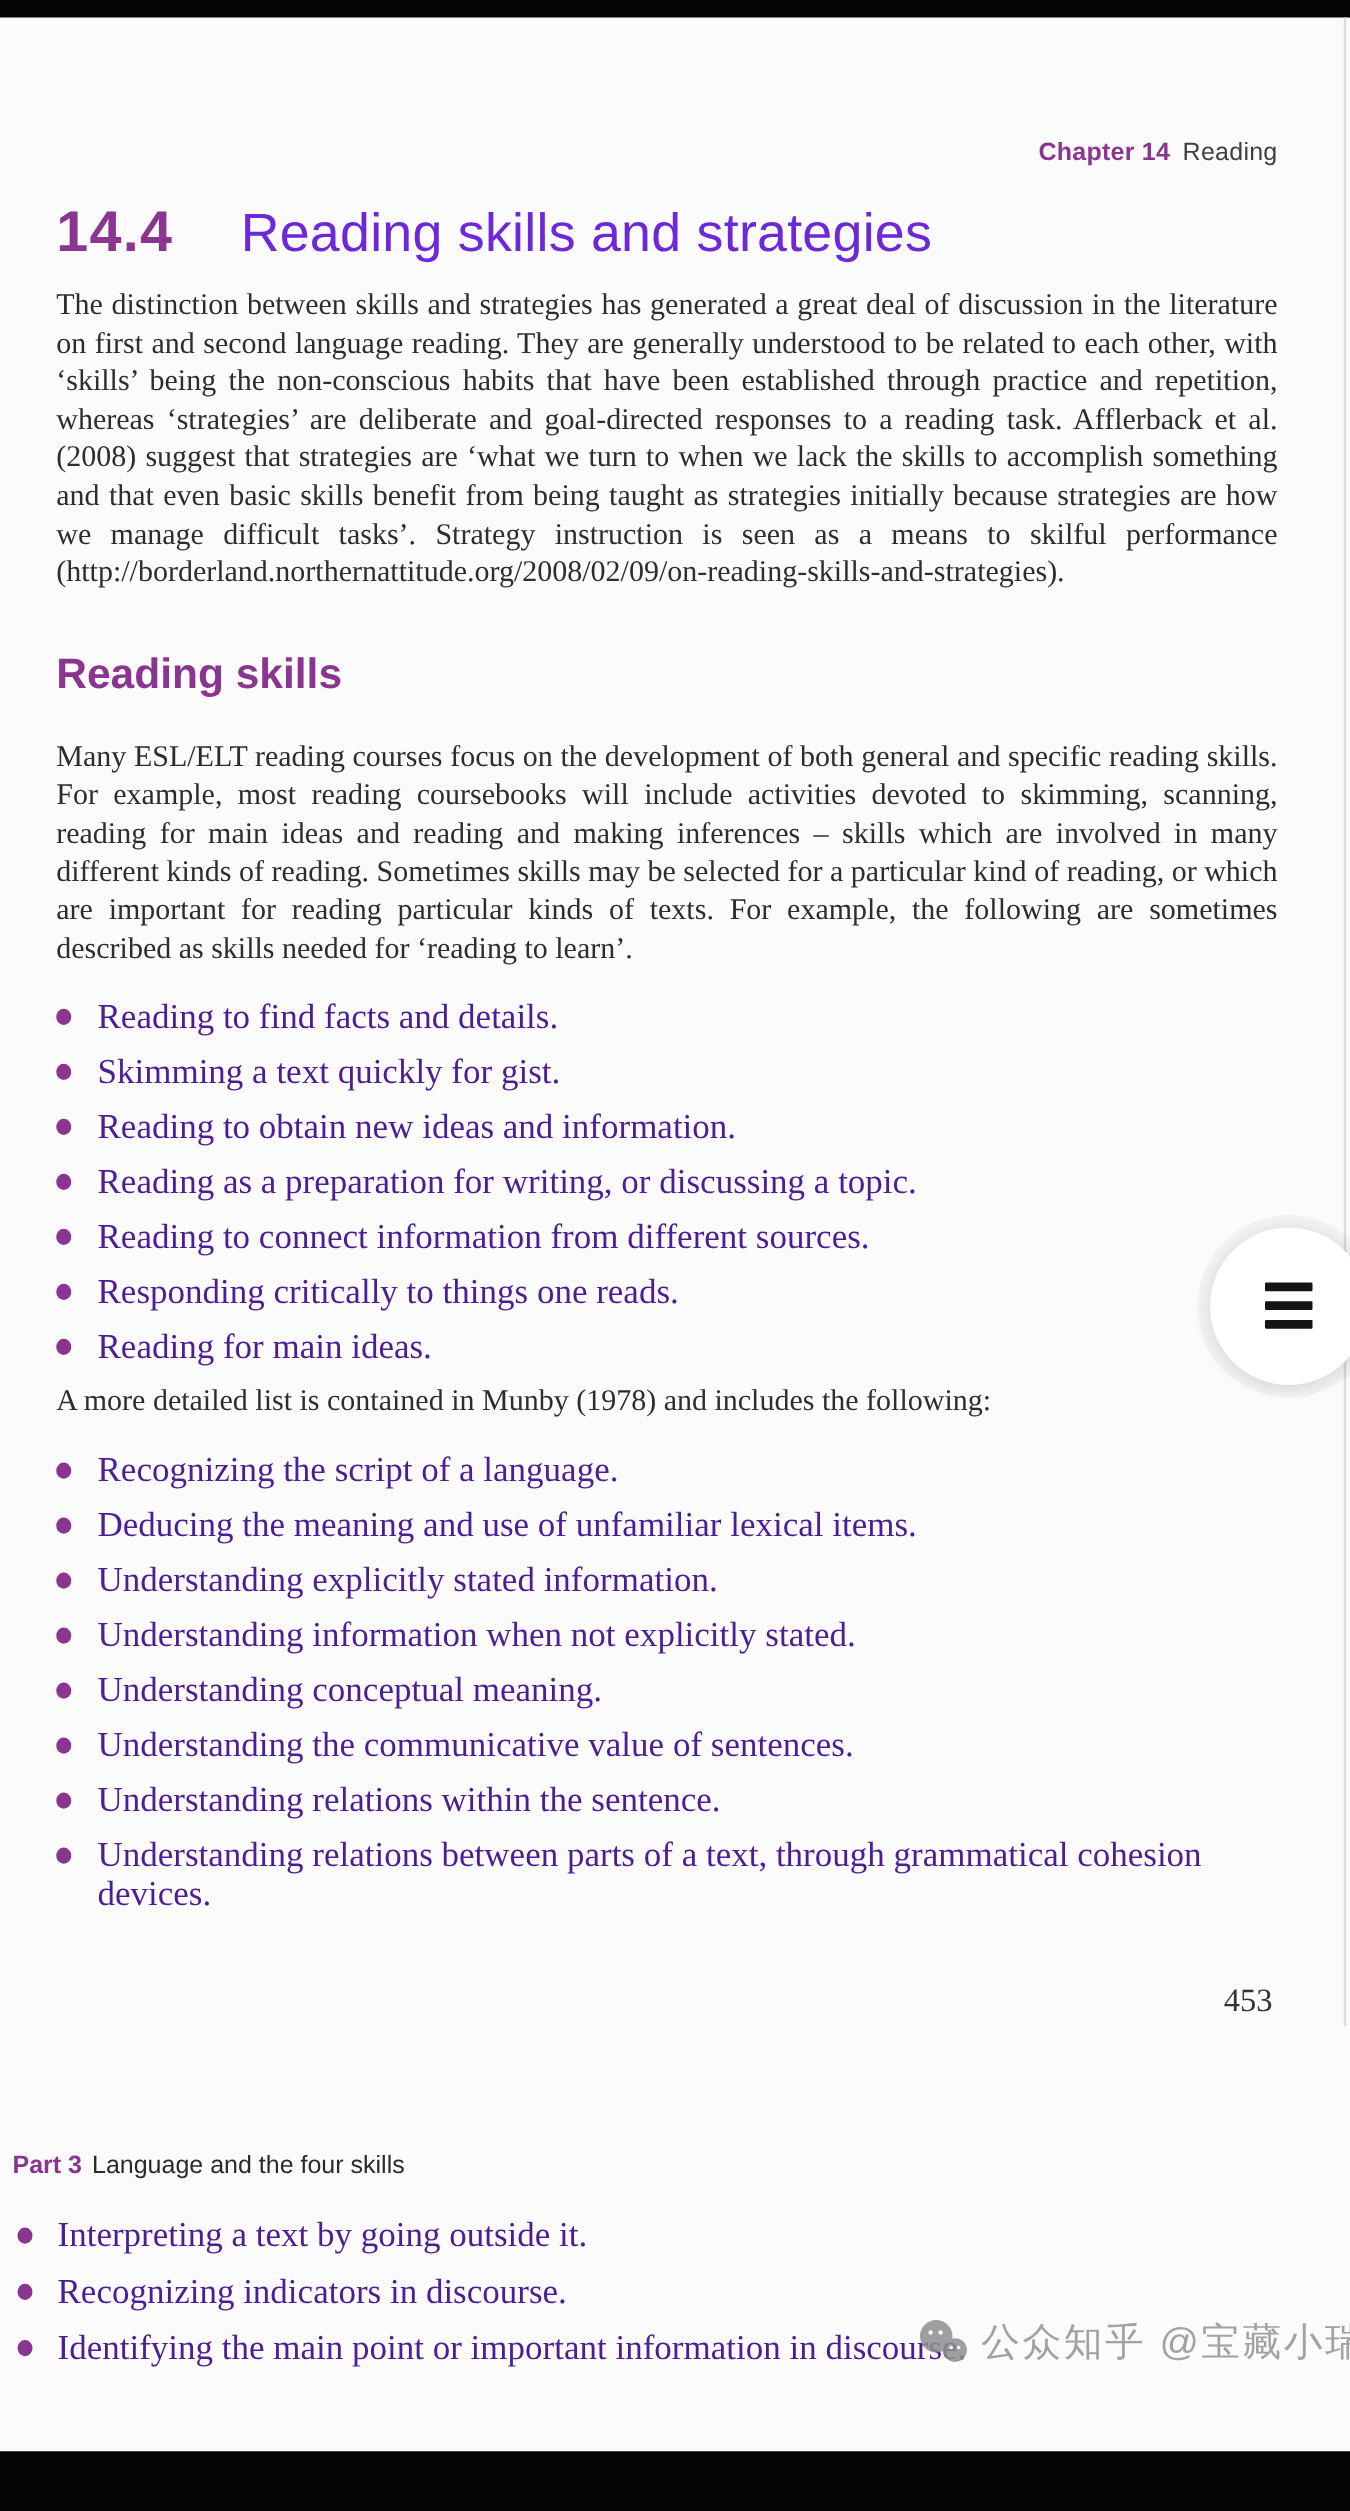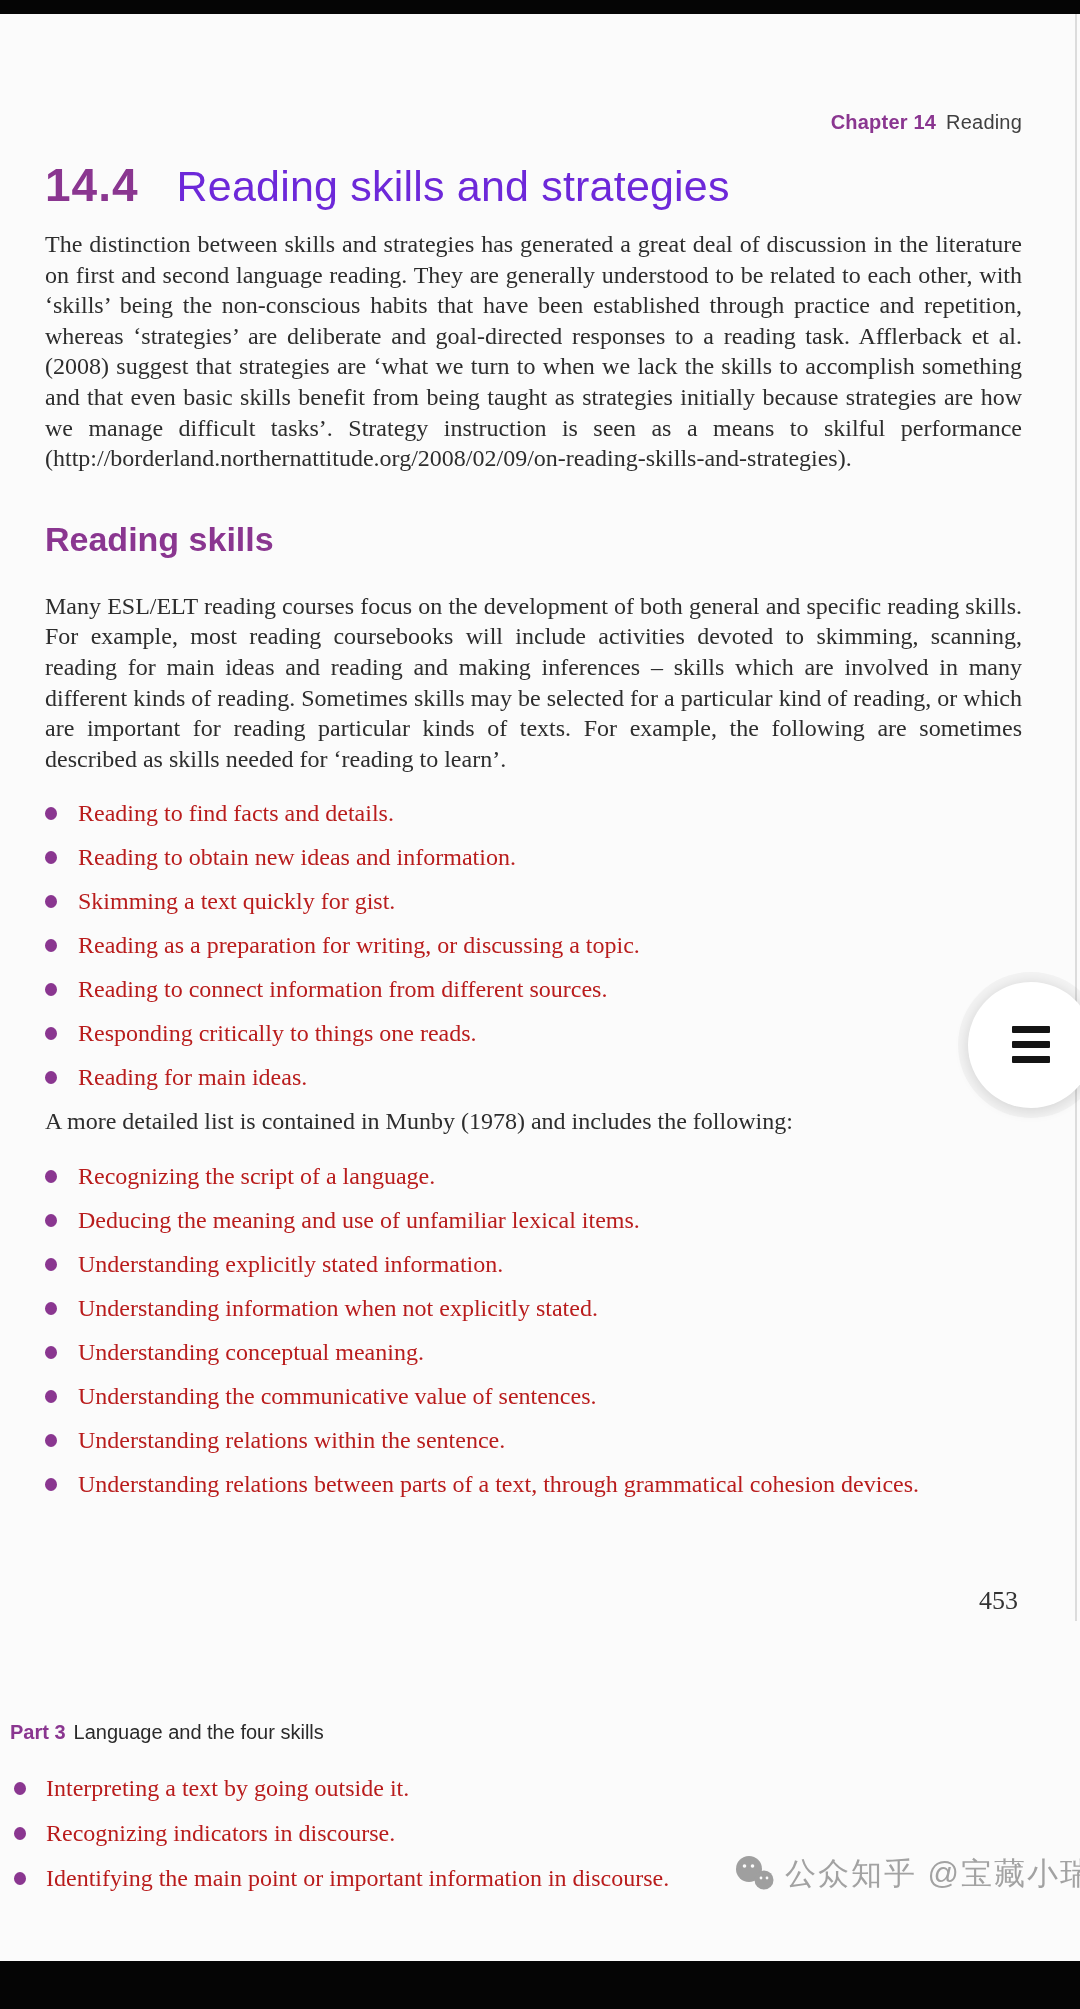--- a/index.html
+++ b/index.html
@@ -24,21 +24,21 @@
   .page-2 { top: 1621px; height: 340px; text-decoration: underline; }
 
   
   .chapter-header {
     padding-top: 97px; text-align: right;
     font-family: "Liberation Sans", sans-serif;
     font-size: 20px; color: #3f3f3f; letter-spacing: 0.2px;
   }
   .chapter-label { color: var(--accent); font-weight: bold; margin-right: 10px; }
 
-  .section-title-row { margin-top: 24px; display: flex; align-items: baseline; }
+  .section-title-row { margin-top: 24px; display: flex; align-items: baseline; gap: 16px; }
   .section-number {
     font-family: "Liberation Sans", sans-serif; font-weight: bold;
     font-size: 46px; color: var(--accent); letter-spacing: 1px;
   }
   .section-title {
     font-family: "Liberation Sans", sans-serif; font-weight: 300;
     font-size: 43px; color: #6d28d9; margin-left: 38px; letter-spacing: 0.2px;
   }
 
   .body-para {
@@ -52,21 +52,21 @@
     font-size: 34px; color: var(--accent);
   }
   .para-2 { margin-top: 32px; }
 
   ul.bullet-list { list-style: none; margin: 22px 0 0 0; padding: 0; }
   .bullet-item { display: flex; align-items: flex-start; margin-bottom: 13px; line-height: 31px; }
   .bullet-item .dot {
     flex: none; width: 12px; height: 13px; border-radius: 50%;
     background: var(--accent); margin: 9px 21px 0 0;
   }
-  .bullet-item .item-text { font-size: 24px; color: #b91c1c; }
+  .bullet-item .item-text { font-size: 28px; color: #4c1d95; }
   .munby-intro { margin-top: 8px; }
 
   .page-number {
     position: absolute; top: 1572px; right: 62px;
     font-size: 26px; color: #333;
   }
 
   
   .menu-button {
     position: absolute; left: 968px; top: 982px;
@@ -128,26 +128,26 @@
 
   <ul class="bullet-list">
 
       <li class="bullet-item">
         <span class="dot"></span>
         <span class="item-text">Reading to find facts and details.</span>
       </li>
 
       <li class="bullet-item">
         <span class="dot"></span>
+        <span class="item-text">Skimming a text quickly for gist.</span>
+      </li>
+
+      <li class="bullet-item">
+        <span class="dot"></span>
         <span class="item-text">Reading to obtain new ideas and information.</span>
-      </li>
-
-      <li class="bullet-item">
-        <span class="dot"></span>
-        <span class="item-text">Skimming a text quickly for gist.</span>
       </li>
 
       <li class="bullet-item">
         <span class="dot"></span>
         <span class="item-text">Reading as a preparation for writing, or discussing a topic.</span>
       </li>
 
       <li class="bullet-item">
         <span class="dot"></span>
         <span class="item-text">Reading to connect information from different sources.</span>

